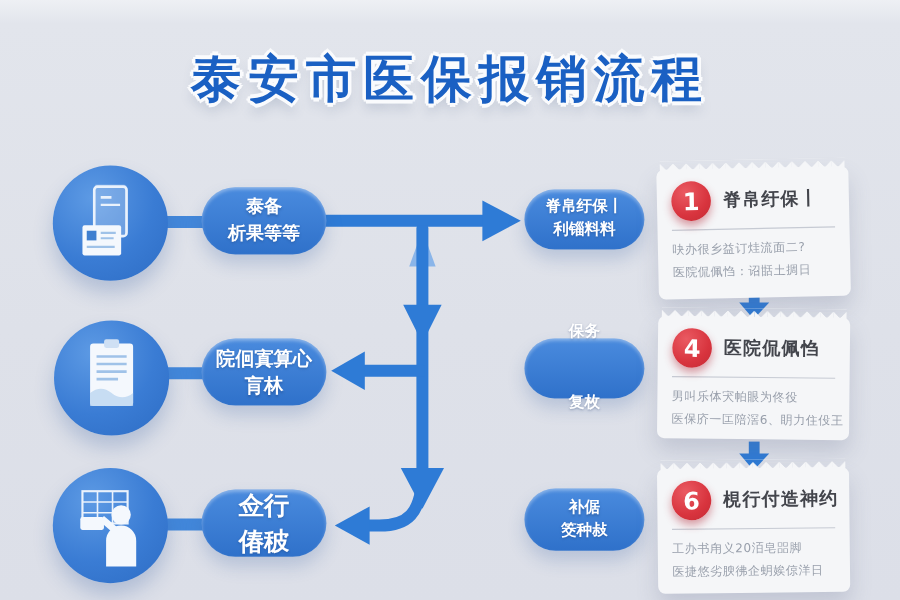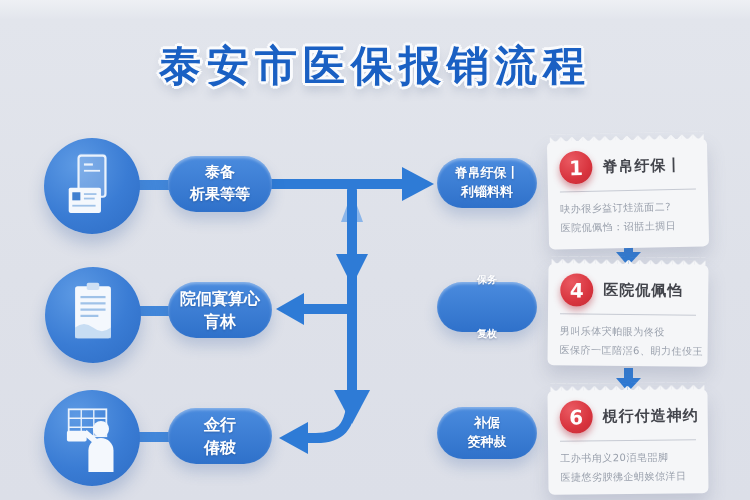--- a/index.html
+++ b/index.html
@@ -33,23 +33,23 @@
     position:absolute; border-radius:30px;
     background:linear-gradient(180deg,#4a8bde 0%, #2f71ca 100%);
     box-shadow:0 8px 14px rgba(50,90,160,.22), inset 0 2px 3px rgba(255,255,255,.35);
     color:#fff; font-weight:bold; text-align:center;
     display:flex; flex-direction:column; align-items:center; justify-content:center;
     line-height:1.45; text-shadow:0 1px 2px rgba(20,50,100,.35);
   }
   .pill span{display:block; white-space:nowrap;}
   .oval-1{left:168px; top:156px; width:104px; height:56px; font-size:15px;}
   .oval-2{left:168px; top:282px; width:104px; height:56px; font-size:16px;}
-  .oval-3{left:168px; top:408px; width:104px; height:56px; font-size:16px;}
+  .oval-3{left:168px; top:408px; width:104px; height:56px; font-size:21px;}
   .rpill-1{left:437px; top:158px; width:100px; height:50px; font-size:13px;}
-  .rpill-2{left:437px; top:282px; width:100px; height:50px; font-size:10px;gap:40px;}
+  .rpill-2{left:437px; top:282px; width:100px; height:50px; font-size:13px;gap:40px;}
   .rpill-3{left:437px; top:407px; width:100px; height:52px; font-size:13px;font-family:Liberation Serif, serif;}
   
   .connectors{position:absolute; left:0; top:0; width:750px; height:500px; pointer-events:none;}
   
   .card{
     position:absolute; left:548px; width:160px; box-sizing:border-box;
     background:#f5f6f8; border-radius:6px; padding:10px 12px 10px 12px;
     box-shadow:0 10px 18px rgba(95,105,135,.22);
   }
   .card-1{top:140px; height:108px; transform:rotate(-1.2deg);}

